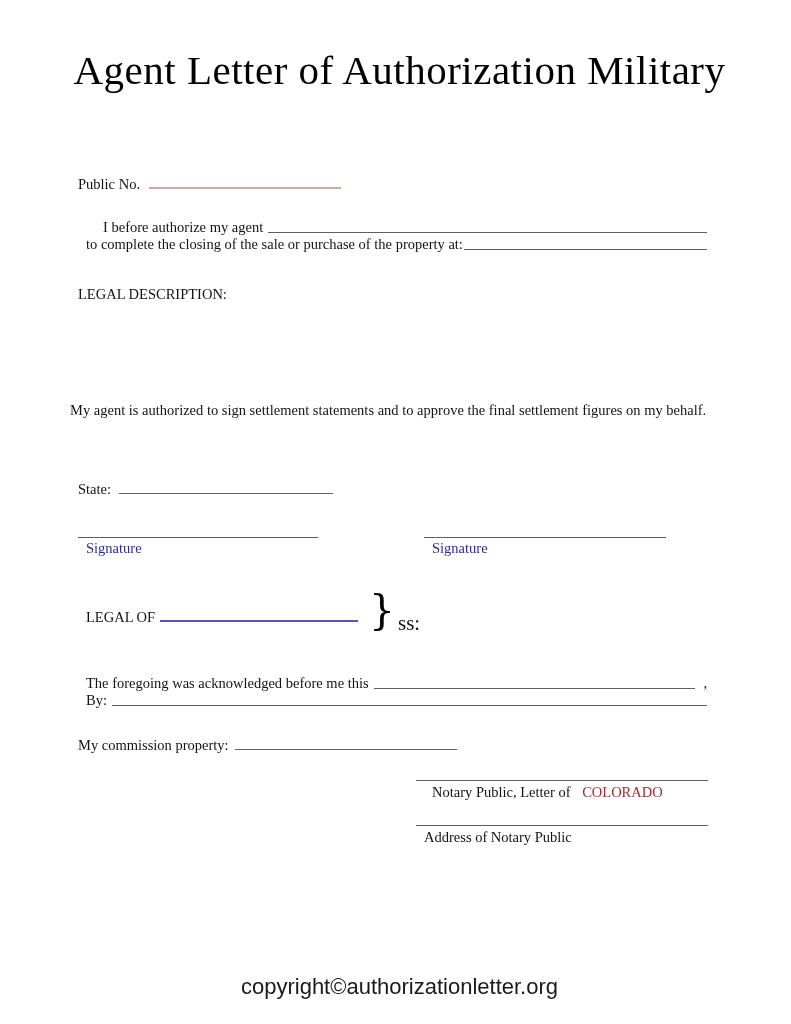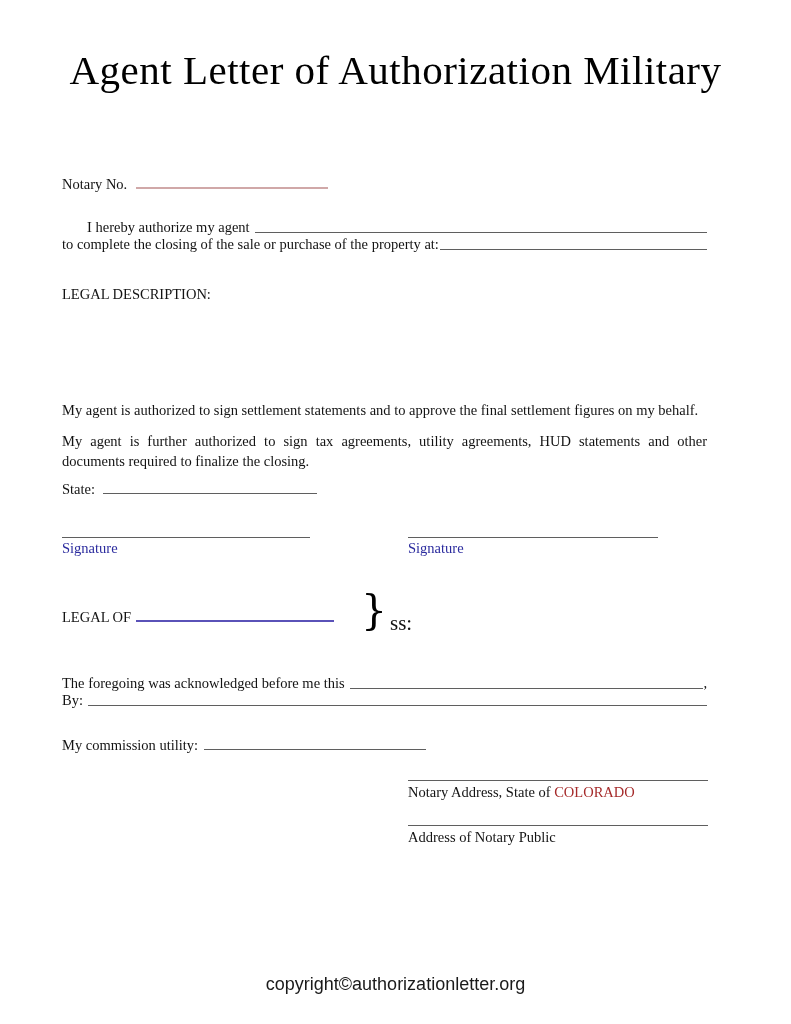--- a/index.html
+++ b/index.html
@@ -4,21 +4,21 @@
 <style>
   :root{
     --text-black:#131313;
     --rule-gray:#5f5f5f;
     --signature-blue:#2b2b9e;
     --county-line-blue:#5a52b8;
     --escrow-line-pink:#d0a8a8;
     --notary-state-red:#a52a2a;
     --page-white:#ffffff;
   }
-  *{box-sizing:border-box;}
+  *{box-sizing:border-box;padding-left:8px;}
   html,body{margin:0;padding:0;background:var(--page-white);}
   .page{
     position:relative;
     width:791px;height:1024px;
     margin:0 auto;
     background:var(--page-white);
     font-family:"Liberation Serif", serif;
     font-size:14.5px;
     color:var(--text-black);
     overflow:hidden;
@@ -56,52 +56,51 @@
   .ss{position:absolute;left:328px;top:6px;font-size:21px;}
   .notary{position:absolute;left:408px;top:769px;width:300px;}
   .nline{height:0;border-bottom:1px solid var(--rule-gray);margin-top:11px;}
   .nline.second{margin-top:24px;}
   .nlabel{margin-top:3px;line-height:17px;}
   .red{color:var(--notary-state-red);}
   .footer{
     position:absolute;top:974px;left:0;width:791px;
     text-align:center;
     font-family:"Liberation Sans", sans-serif;
-    font-size:18px;color:#1a1a1a;
+    font-size:22px;color:#1a1a1a;
   }
 </style>
 </head>
 <body>
 
 <div class="page">
 
   <h1 class="title">Agent Letter of Authorization Military</h1>
 
   <div class="block" style="top:176px">
-    <span class="lbl">Notary No.</span><span class="line escrow-line"></span>
+    <span class="lbl">Public No.</span><span class="line escrow-line"></span>
   </div>
 
   <div class="block" style="top:219px">
     <div class="row">
-      <span class="lbl indent">I hereby authorize my agent</span>
+      <span class="lbl indent">I before authorize my agent</span>
       <span class="fill"></span>
     </div>
     <div class="row">
       <span class="lbl">to complete the closing of the sale or purchase of the property at:</span>
       <span class="fill" style="margin-left:1px"></span>
     </div>
   </div>
 
   <div class="block" style="top:286px">
     <span class="lbl">LEGAL DESCRIPTION:</span>
   </div>
 
   <div class="block para" style="top:400px">My agent is authorized to sign settlement statements and to approve the final settlement figures on my behalf.</div>
 
-  <div class="block para justify" style="top:431px">My agent is further authorized to sign tax agreements, utility agreements, HUD statements and other documents required to finalize the closing.</div>
 
   <div class="block" style="top:481px">
     <span class="lbl">State:</span><span class="line date-line"></span>
   </div>
 
   <div class="block sig-row" style="top:526px">
     <div class="sig-col">
       <div class="sig-line"></div>
       <div class="sig-label">Signature</div>
     </div>
@@ -125,27 +124,27 @@
       <span class="fill"></span>
         <span class="lbl">,</span>
     </div>
     <div class="row">
       <span class="lbl">By:</span>
       <span class="fill"></span>
     </div>
   </div>
 
   <div class="block" style="top:737px">
-    <span class="lbl">My commission utility:</span><span class="line commission-line"></span>
+    <span class="lbl">My commission property:</span><span class="line commission-line"></span>
   </div>
 
   <div class="notary">
     <div class="nline"></div>
     <div class="nlabel">
-      <span>Notary Address, State of</span>
+      <span>Notary Public, Letter of</span>
       <span class="red">COLORADO</span>
     </div>
     <div class="nline second"></div>
     <div class="nlabel">Address of Notary Public</div>
   </div>
 
   <div class="footer">copyright©authorizationletter.org</div>
 
 </div>
 

